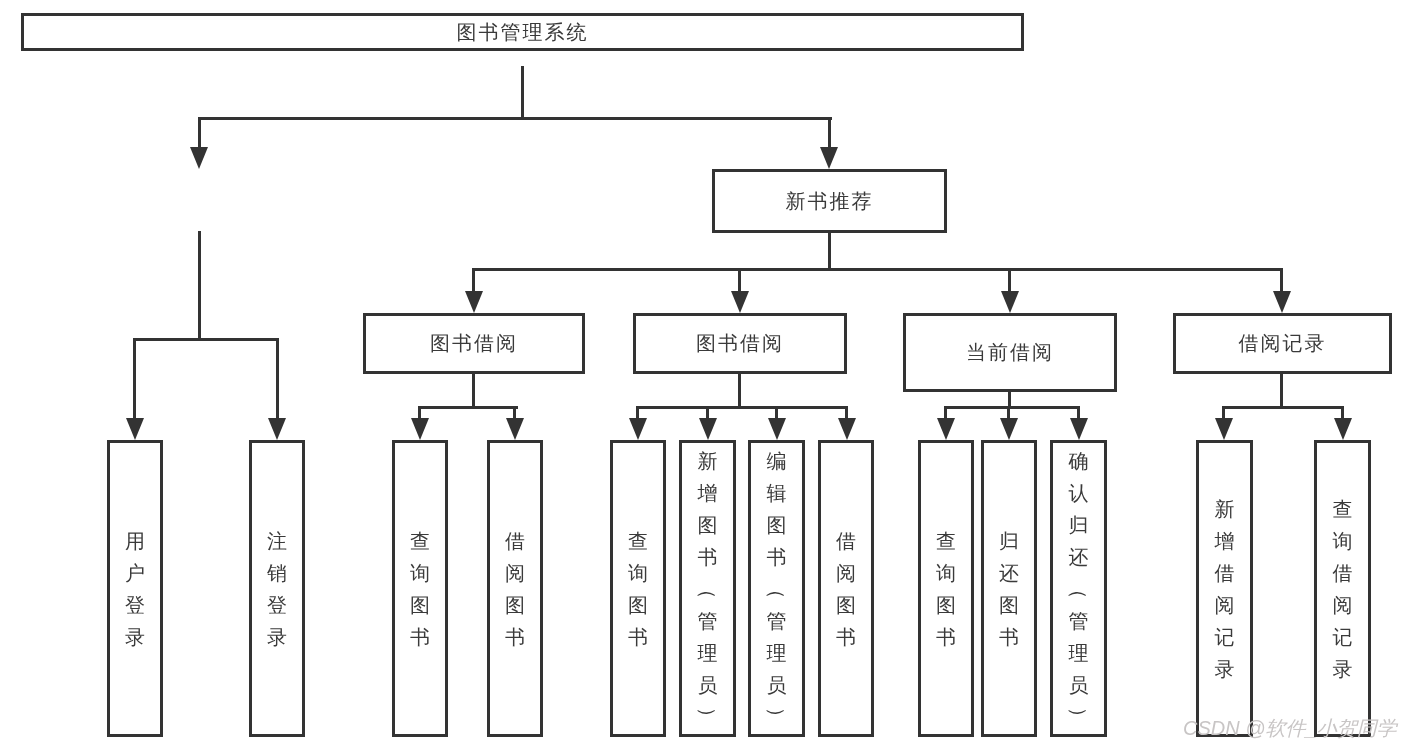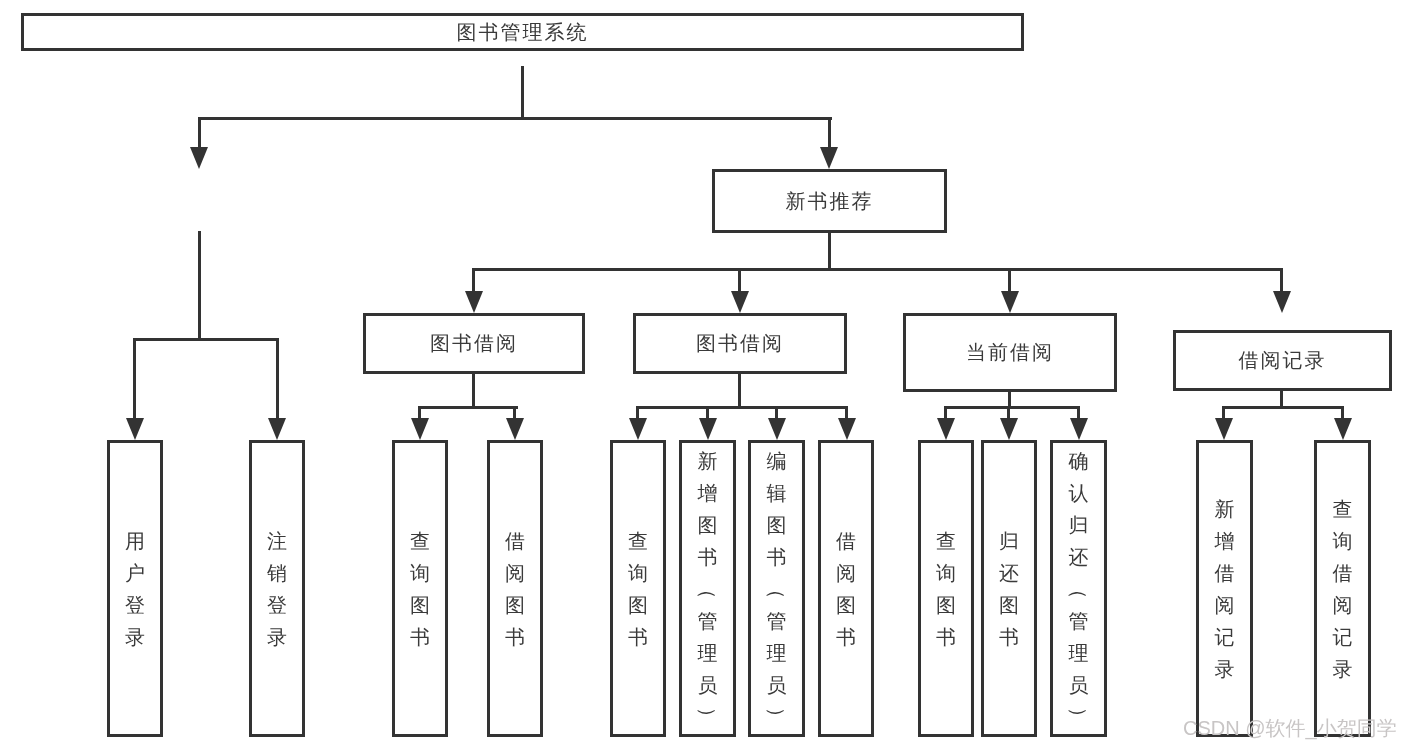--- a/index.html
+++ b/index.html
@@ -18,21 +18,21 @@
   .vchar{display:block;height:32px;line-height:32px;text-align:center;letter-spacing:0;}
   .vchar.paren{transform:rotate(90deg);}
   .line{position:absolute;background:#333333;z-index:1;}
   .arrow{
     position:absolute;width:0;height:0;z-index:1;
     border-left:9px solid transparent;border-right:9px solid transparent;
     border-top:22px solid #333333;
   }
   .watermark{
     position:absolute;left:1183px;top:715px;z-index:6;
-    color:#c8c5c5;font-size:20px;white-space:nowrap;
+    color:#c8c5c5;font-size:20px;white-space:nowrap;font-style:italic;
   }
 </style>
 </head>
 <body>
 
 <div class="canvas">
 
   <div class="line" style="left:521px;top:66px;width:3px;height:52px"></div>
   <div class="line" style="left:198px;top:117px;width:634px;height:3px"></div>
   <div class="line" style="left:198px;top:117px;width:3px;height:34px"></div>
@@ -102,21 +102,21 @@
 
   <div class="box" style="left:363px;top:313px;width:222px;height:61px">
     <span class="label">图书借阅</span>
   </div>
   <div class="box" style="left:633px;top:313px;width:214px;height:61px">
     <span class="label">图书借阅</span>
   </div>
   <div class="box" style="left:903px;top:313px;width:214px;height:79px">
     <span class="label">当前借阅</span>
   </div>
-  <div class="box" style="left:1173px;top:330px;width:219px;height:61px">
+  <div class="box" style="left:1173px;top:313px;width:219px;height:61px">
     <span class="label">借阅记录</span>
   </div>
 
   <div class="box" style="left:107px;top:440px;width:56px;height:297px">
     <span class="label vlabel">
         <span class="vchar">用</span>
         <span class="vchar">户</span>
         <span class="vchar">登</span>
         <span class="vchar">录</span>
       </span>

